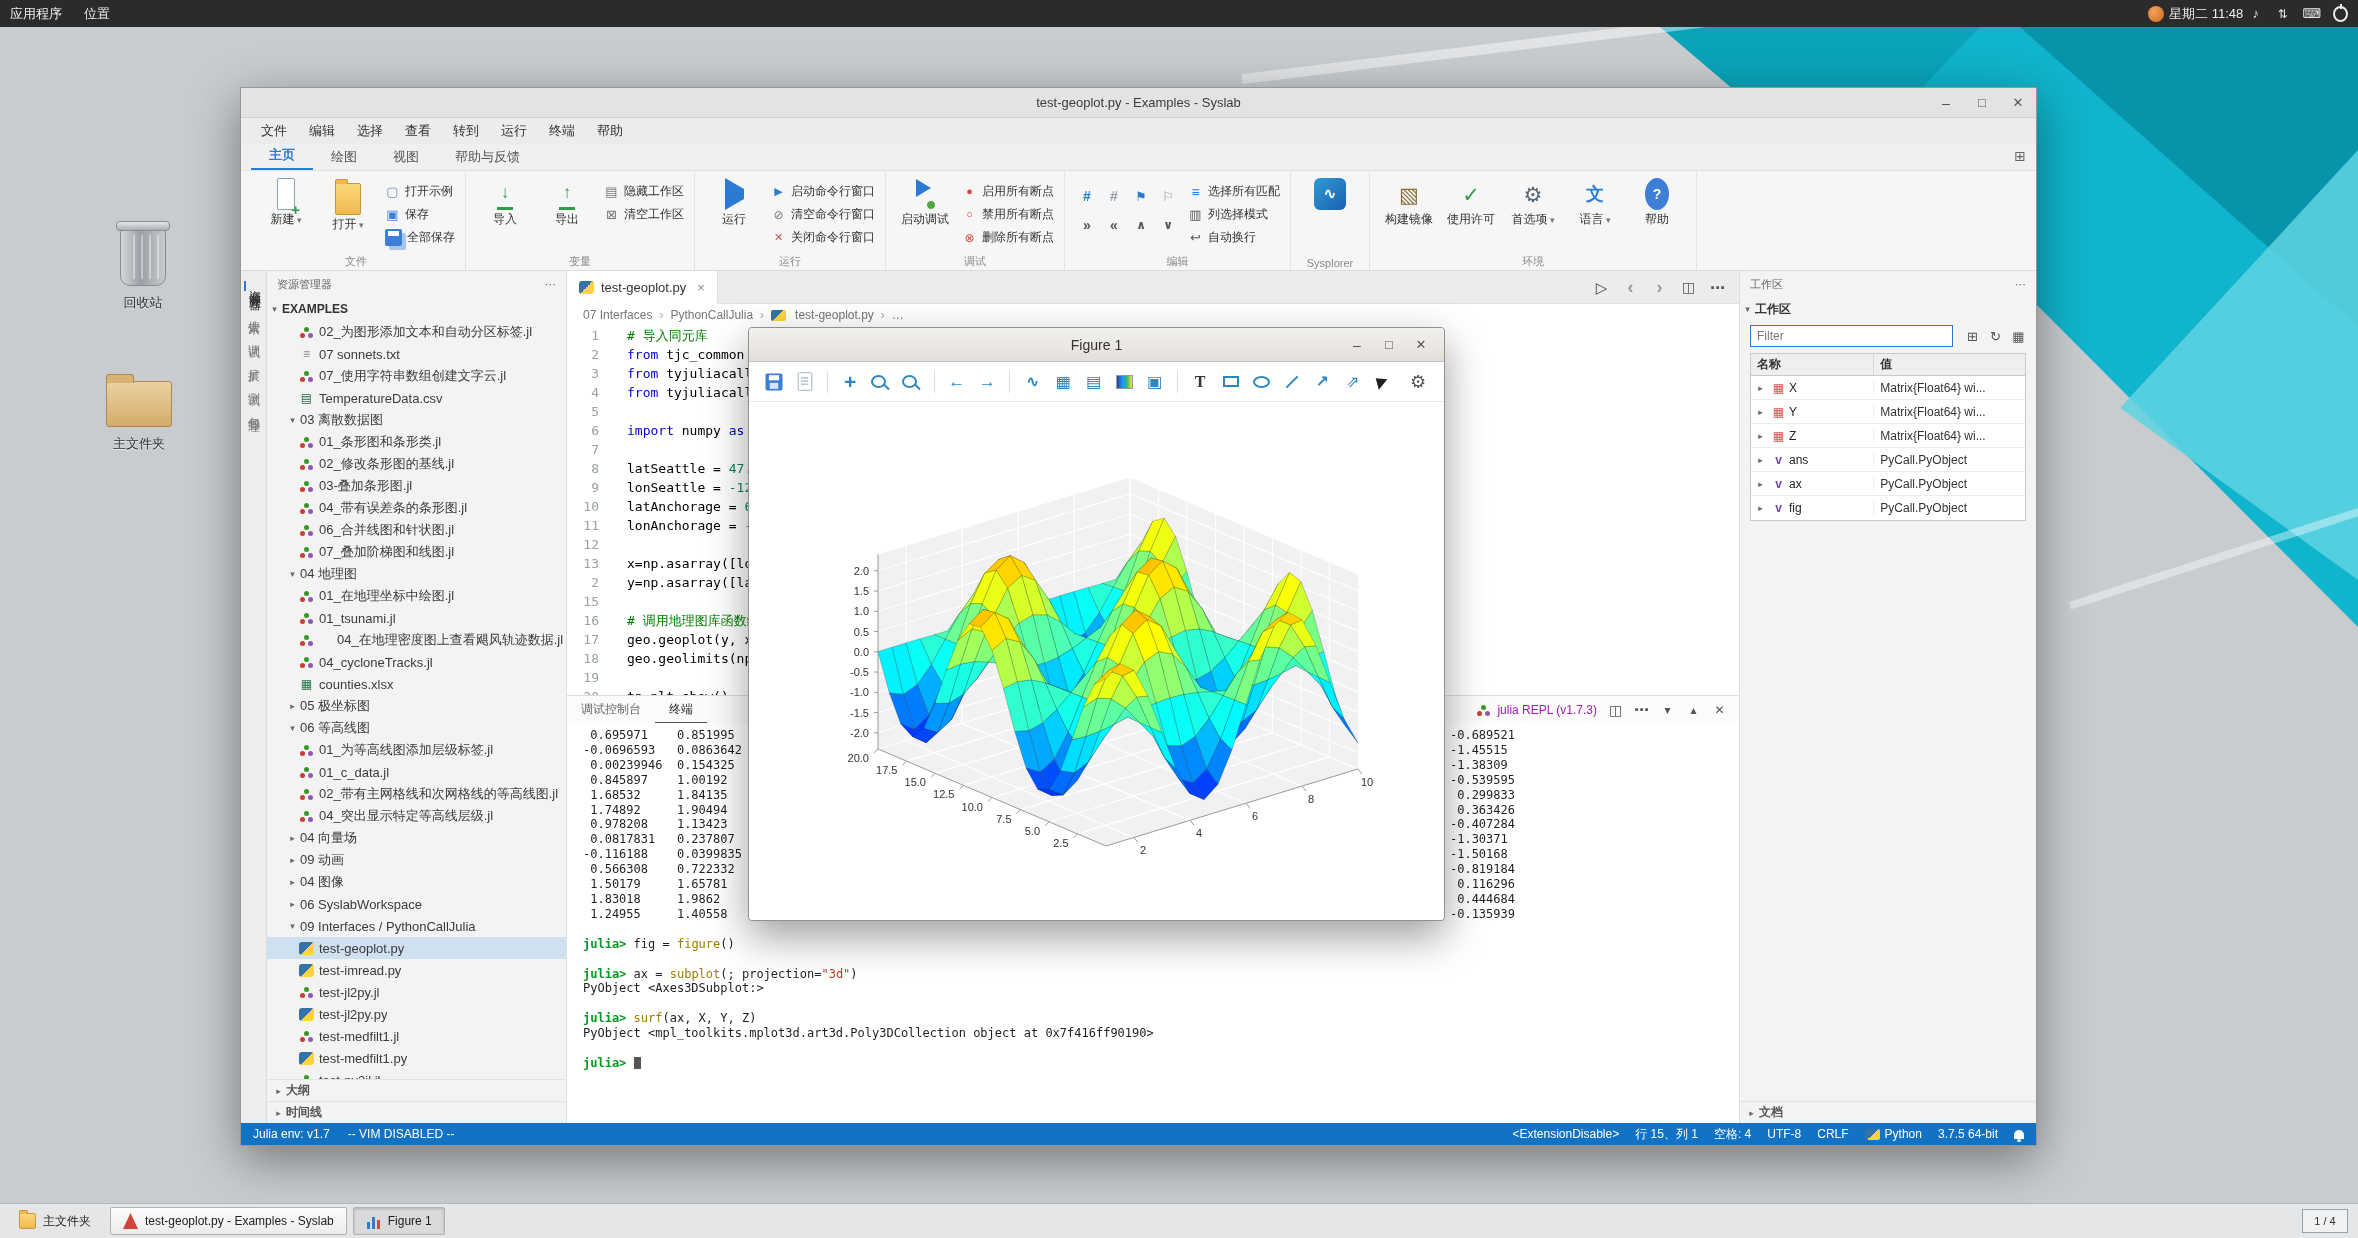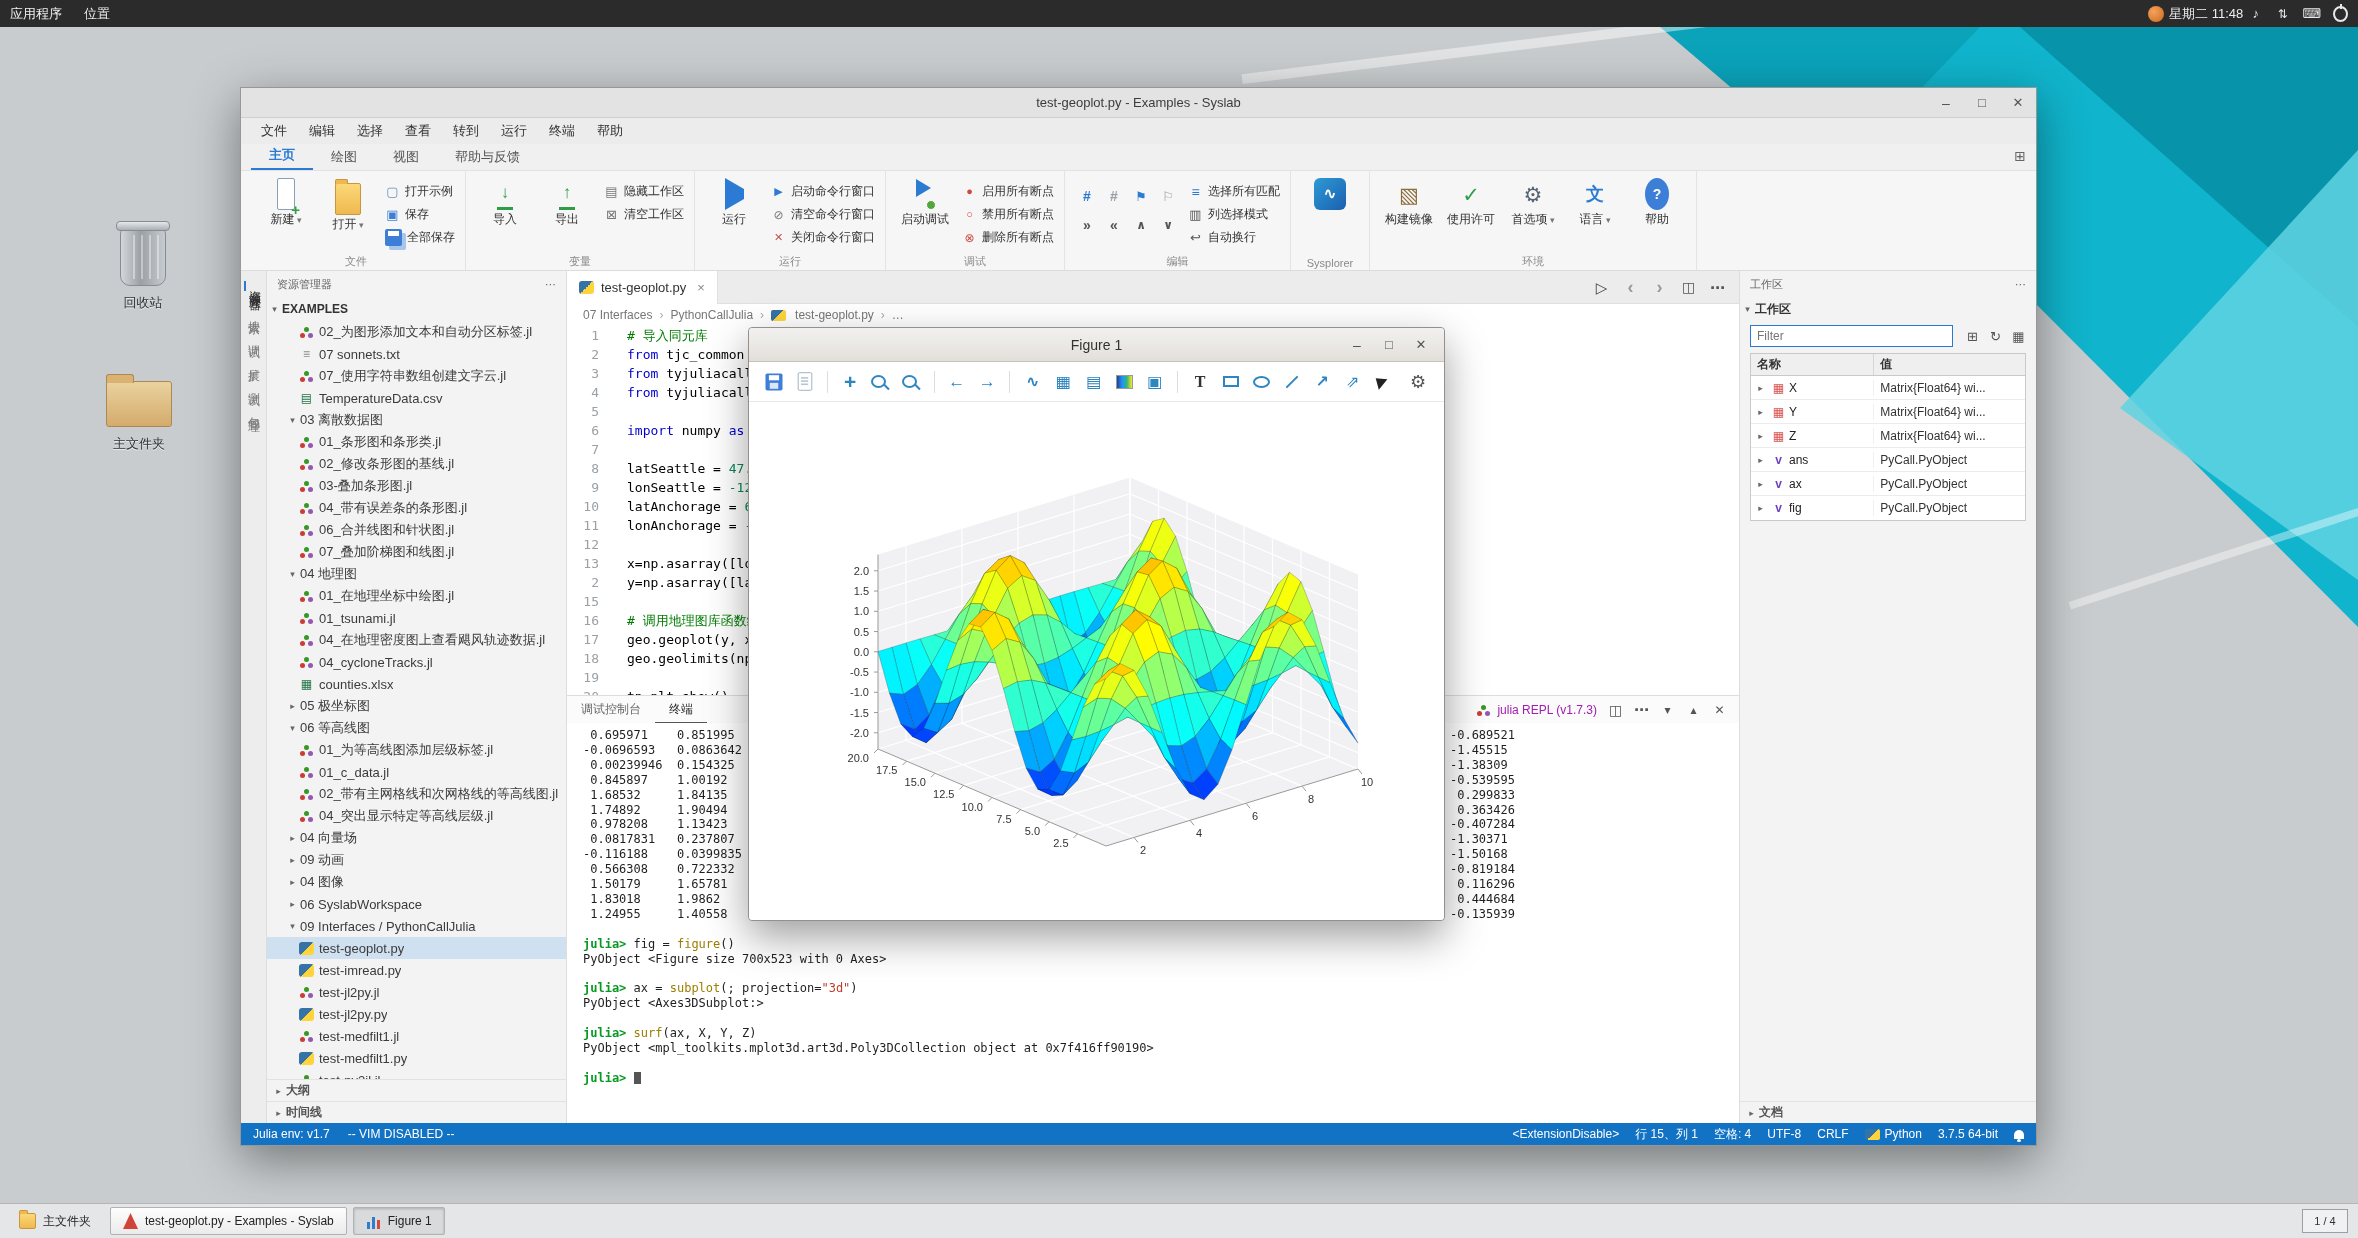--- a/index.html
+++ b/index.html
@@ -497,21 +497,21 @@
               <span class="tlabel">04 地理图</span>
             </div>
             <div class="trow" style="padding-left: 32px;">
               <span class="gi x-julia" style="margin-right: 5px;"></span>
               <span class="tlabel">01_在地理坐标中绘图.jl</span>
             </div>
             <div class="trow" style="padding-left: 32px;">
               <span class="gi x-julia" style="margin-right: 5px;"></span>
               <span class="tlabel">01_tsunami.jl</span>
             </div>
-            <div class="trow" style="padding-left: 32px;">
+            <div class="trow" style="padding-left: 32px; gap: 18px;">
               <span class="gi x-julia" style="margin-right: 5px;"></span>
               <span class="tlabel">04_在地理密度图上查看飓风轨迹数据.jl</span>
             </div>
             <div class="trow" style="padding-left: 32px;">
               <span class="gi x-julia" style="margin-right: 5px;"></span>
               <span class="tlabel">04_cycloneTracks.jl</span>
             </div>
             <div class="trow" style="padding-left: 32px;">
               <span class="gi" style="color: rgb(33, 115, 70); font-size: 12px; margin-right: 5px;">▦</span>
               <span class="tlabel">counties.xlsx</span>
@@ -699,21 +699,20 @@
             <div class="tl"> 1.74892     1.90494     2.04297     2.13573     2.17702     2.16526     2.1021      1.99205     1.46957     0.832296    0.363426</div>
             <div class="tl"> 0.978208    1.13423     1.27226     1.36502     1.40631     1.39455     1.33139     1.22134     0.127569    0.0615861  -0.407284</div>
             <div class="tl"> 0.0817831   0.237807    0.375835    0.468595    0.509884    0.498122    0.434966    0.324956    0.100332   -0.834839   -1.30371</div>
             <div class="tl">-0.116188    0.0399835   0.178012    0.270771    0.312061    0.300299    0.237143    0.127133    0.0565411  -1.03281    -1.50168</div>
             <div class="tl"> 0.566308    0.722332    0.860361    0.95312     0.994409    0.982647    0.919491    0.809482    0.116955   -0.350314   -0.819184</div>
             <div class="tl"> 1.50179     1.65781     1.79584     1.8886      1.92989     1.91813     1.85497     1.74492     1.05244     0.585166    0.116296</div>
             <div class="tl"> 1.83018     1.9862      2.12423     2.21699     2.25828     2.24652     2.18336     2.07331     1.38082     0.913553    0.444684</div>
             <div class="tl"> 1.24955     1.40558     1.31738     1.00655     0.549202    0.0572988   1.39744     1.20657     0.820201    0.332931   -0.135939</div>
             <div class="tl">&nbsp;</div>
             <div class="tl"><span class="prompt">julia&gt; </span><span>fig = </span><span class="fn">figure</span><span>()</span></div>
-            <div class="tl"><span>PyObject &lt;Figure size 700x523 with 0 Axes&gt;</span></div>
             <div class="tl">&nbsp;</div>
             <div class="tl"><span class="prompt">julia&gt; </span><span>ax = </span><span class="fn">subplot</span><span>(; projection=</span><span class="str">"3d"</span><span>)</span></div>
             <div class="tl"><span>PyObject &lt;Axes3DSubplot:&gt;</span></div>
             <div class="tl">&nbsp;</div>
             <div class="tl"><span class="prompt">julia&gt; </span><span class="fn">surf</span><span>(ax, X, Y, Z)</span></div>
             <div class="tl"><span>PyObject &lt;mpl_toolkits.mplot3d.art3d.Poly3DCollection object at 0x7f416ff90190&gt;</span></div>
             <div class="tl">&nbsp;</div>
             <div class="tl"><span class="prompt">julia&gt; </span><span class="cursorblock"></span></div>
           </div>
       </div>

